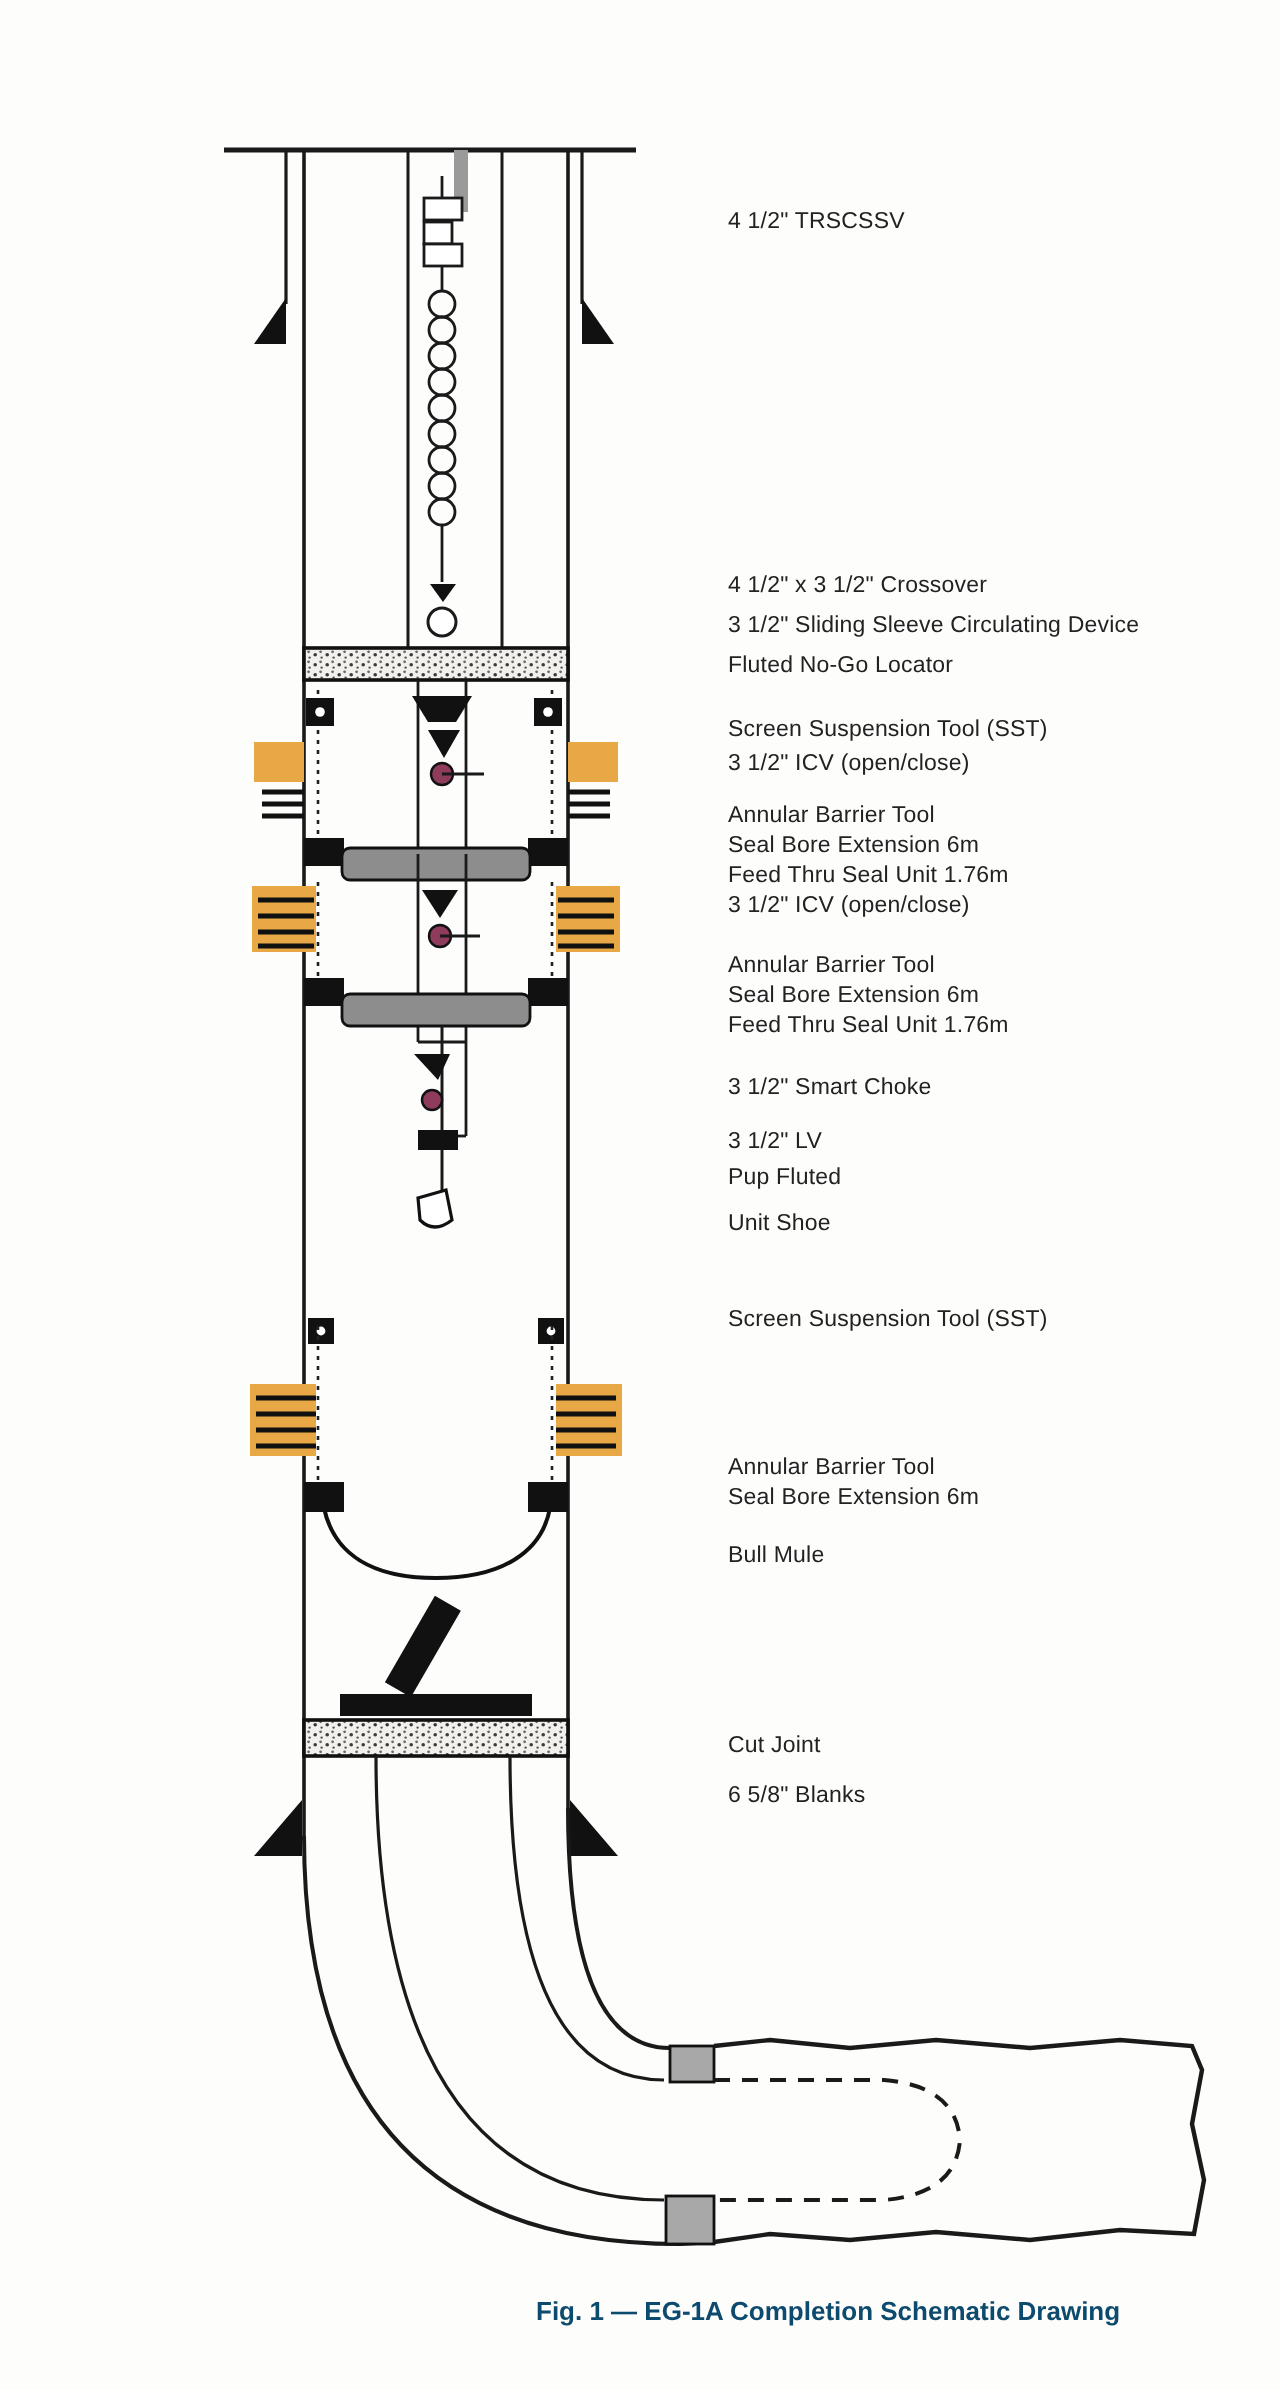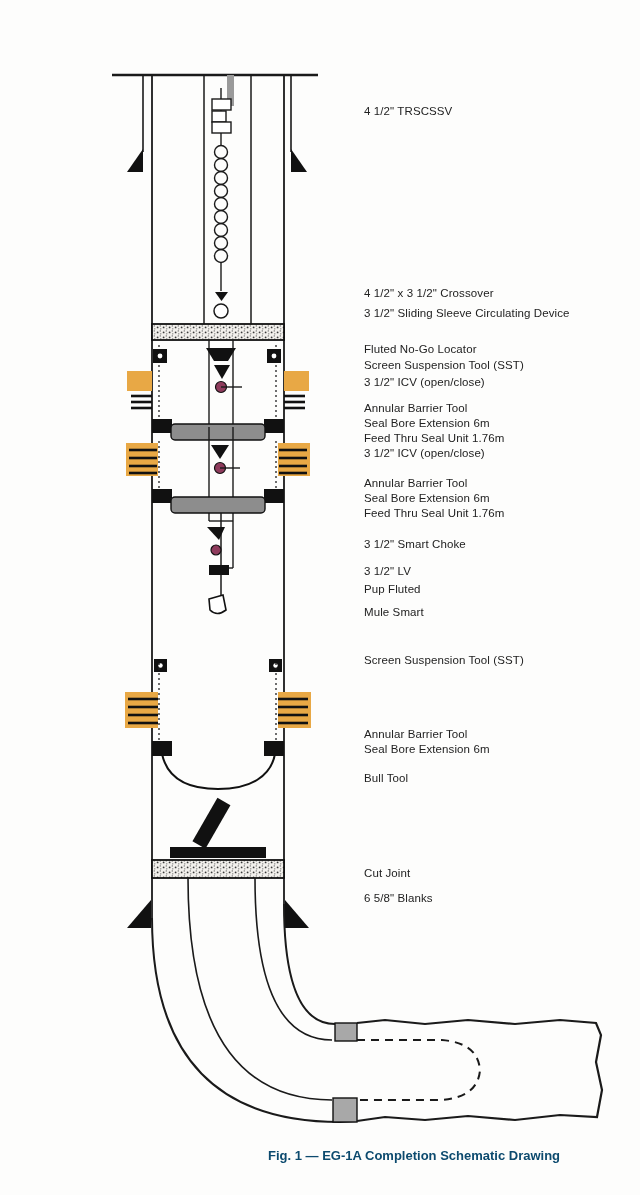--- a/index.html
+++ b/index.html
@@ -174,35 +174,35 @@
       <path d="M357,1040 L442,1040 Q478,1043 480,1070 Q478,1097 442,1100 L357,1100" stroke-dasharray="8,6" stroke-width="2"></path>
       <path d="M357,1023 L385,1020 L425,1024 L468,1020 L515,1024 L560,1020 L596,1023
                L601,1035 L596,1062 L602,1090 L597,1117
                L560,1115 L515,1120 L468,1116 L425,1120 L385,1117 L357,1121" stroke-width="2.2"></path>
     </g>
   </svg>
 
   <div class="lbl" style="top:104px">4 1/2" TRSCSSV</div>
   <div class="lbl" style="top:286px">4 1/2" x 3 1/2" Crossover</div>
   <div class="lbl" style="top:306px">3 1/2" Sliding Sleeve Circulating Device</div>
-  <div class="lbl" style="top:342px">Fluted No-Go Locator</div>
+  <div class="lbl" style="top:326px">Fluted No-Go Locator</div>
   <div class="lbl" style="top:358px">Screen Suspension Tool (SST)</div>
   <div class="lbl" style="top:375px">3 1/2" ICV (open/close)</div>
   <div class="lbl" style="top:401px">Annular Barrier Tool</div>
   <div class="lbl" style="top:416px">Seal Bore Extension 6m</div>
   <div class="lbl" style="top:431px">Feed Thru Seal Unit 1.76m</div>
   <div class="lbl" style="top:446px">3 1/2" ICV (open/close)</div>
   <div class="lbl" style="top:476px">Annular Barrier Tool</div>
   <div class="lbl" style="top:491px">Seal Bore Extension 6m</div>
   <div class="lbl" style="top:506px">Feed Thru Seal Unit 1.76m</div>
   <div class="lbl" style="top:537px">3 1/2" Smart Choke</div>
   <div class="lbl" style="top:564px">3 1/2" LV</div>
   <div class="lbl" style="top:582px">Pup Fluted</div>
-  <div class="lbl" style="top:605px">Mule Smart</div>
+  <div class="lbl" style="top:605px">Unit Shoe</div>
   <div class="lbl" style="top:653px">Screen Suspension Tool (SST)</div>
   <div class="lbl" style="top:727px">Annular Barrier Tool</div>
   <div class="lbl" style="top:742px">Seal Bore Extension 6m</div>
-  <div class="lbl" style="top:771px">Bull Tool</div>
+  <div class="lbl" style="top:771px">Bull Mule</div>
   <div class="lbl" style="top:866px">Cut Joint</div>
   <div class="lbl" style="top:891px">6 5/8" Blanks</div>
 
   <div class="caption">Fig. 1 — EG-1A Completion Schematic Drawing</div>
 </div>
 
 </body></html>

